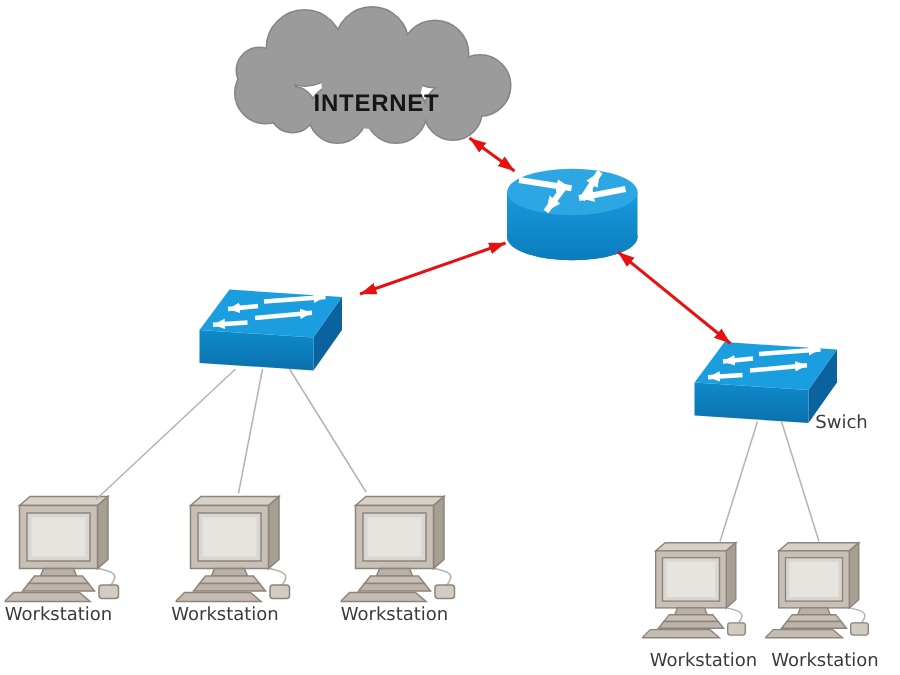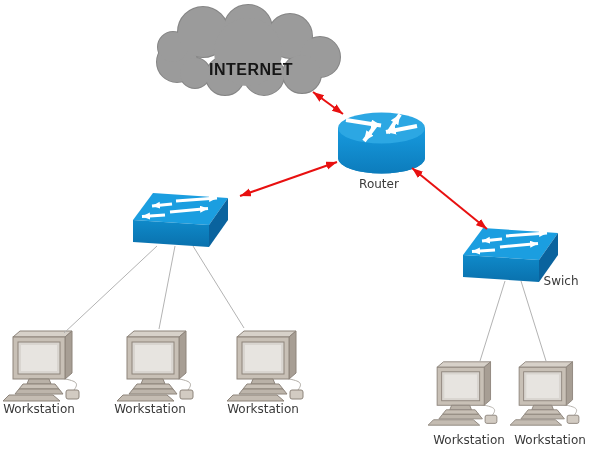--- a/index.html
+++ b/index.html
@@ -104,21 +104,20 @@
       <path d="M1,19 L1,49 A43.5,15.5 0 0 0 88,49 L88,19 Z" fill="url(#routerBody)"></path>
       <ellipse cx="44.5" cy="19" rx="43.5" ry="15.5" fill="#2ca7e3"></ellipse>
       <g stroke="#ffffff" stroke-width="4">
         <line x1="9" y1="11" x2="44" y2="16.5" marker-end="url(#white-arrow-lg)"></line>
         <line x1="80" y1="17" x2="49" y2="23" marker-end="url(#white-arrow-lg)"></line>
         <line x1="51" y1="24" x2="63" y2="5.5" marker-end="url(#white-arrow-lg)"></line>
         <line x1="39" y1="16" x2="27" y2="32" marker-end="url(#white-arrow-lg)"></line>
       </g>
     </svg>
   </div>
-  <div class="lbl" style="left:324px;top:177px;">Router</div>
 
   <div class="node" style="left:128px;top:190px;">
     <svg width="101" height="58" viewBox="0 0 101 58">
       <use href="#switch-icon"></use>
     </svg>
   </div>
 
   <div class="node" style="left:458px;top:225px;">
     <svg width="101" height="58" viewBox="0 0 101 58">
       <use href="#switch-icon"></use>

